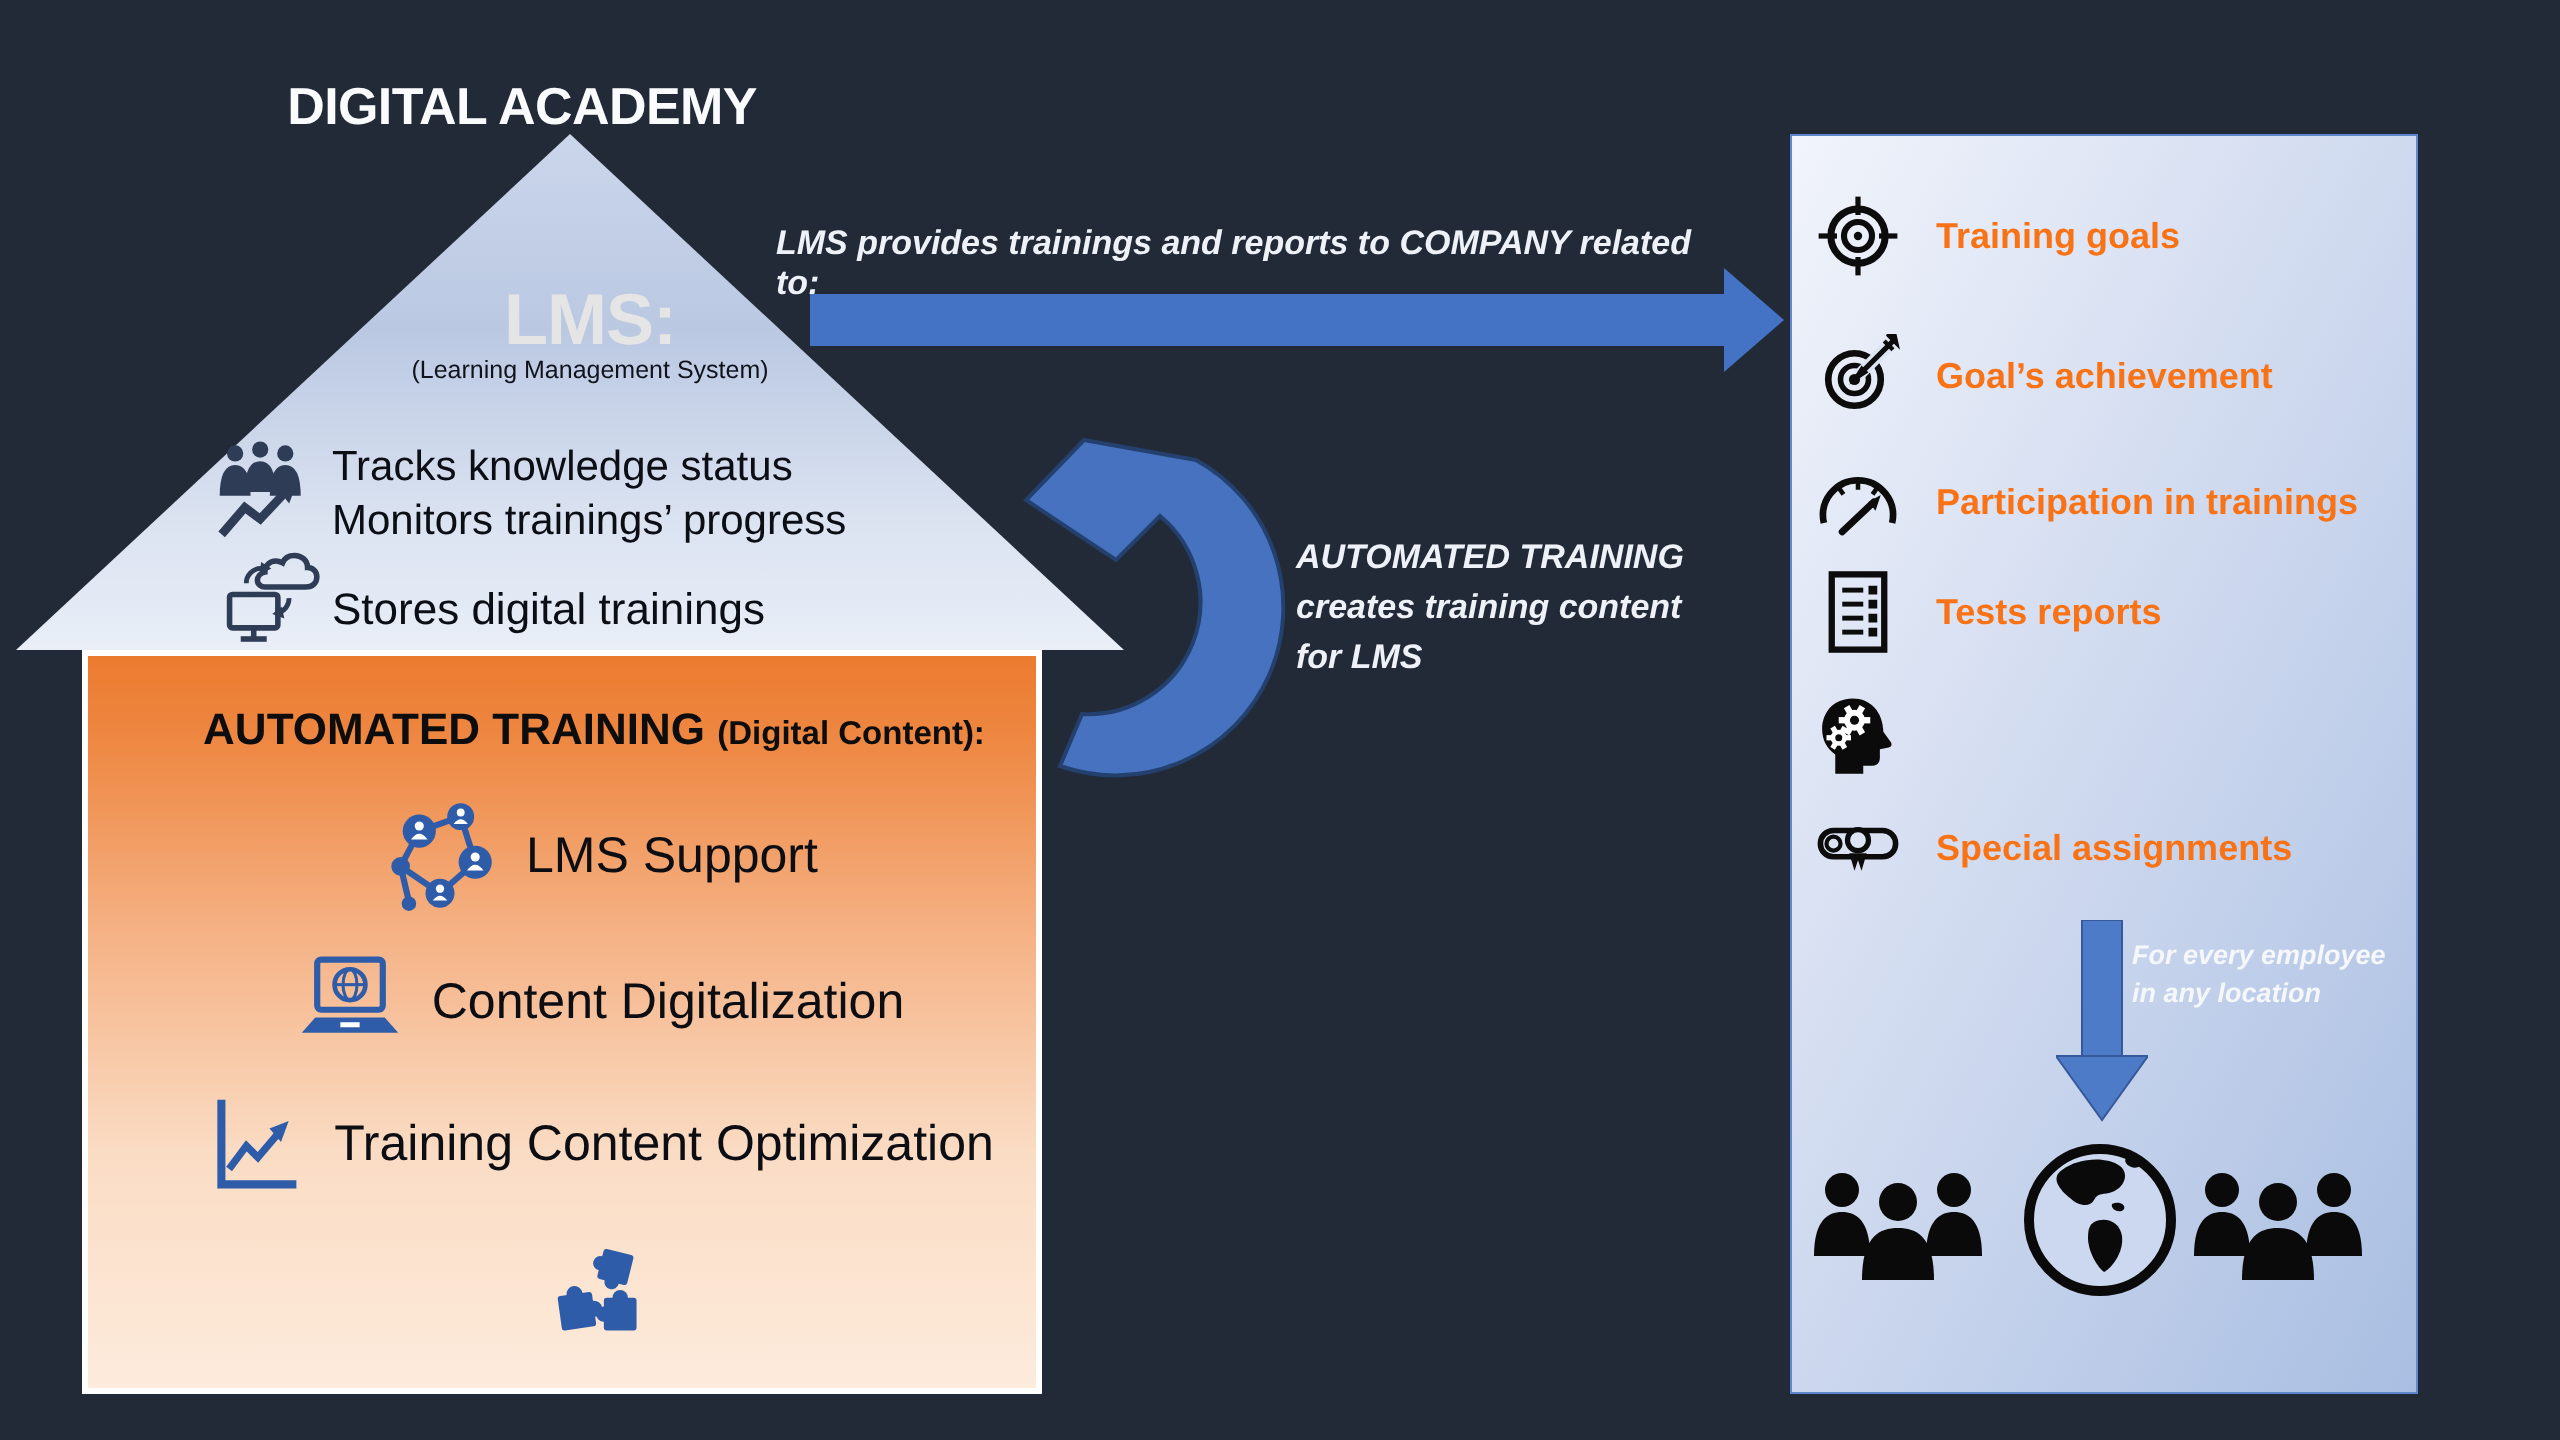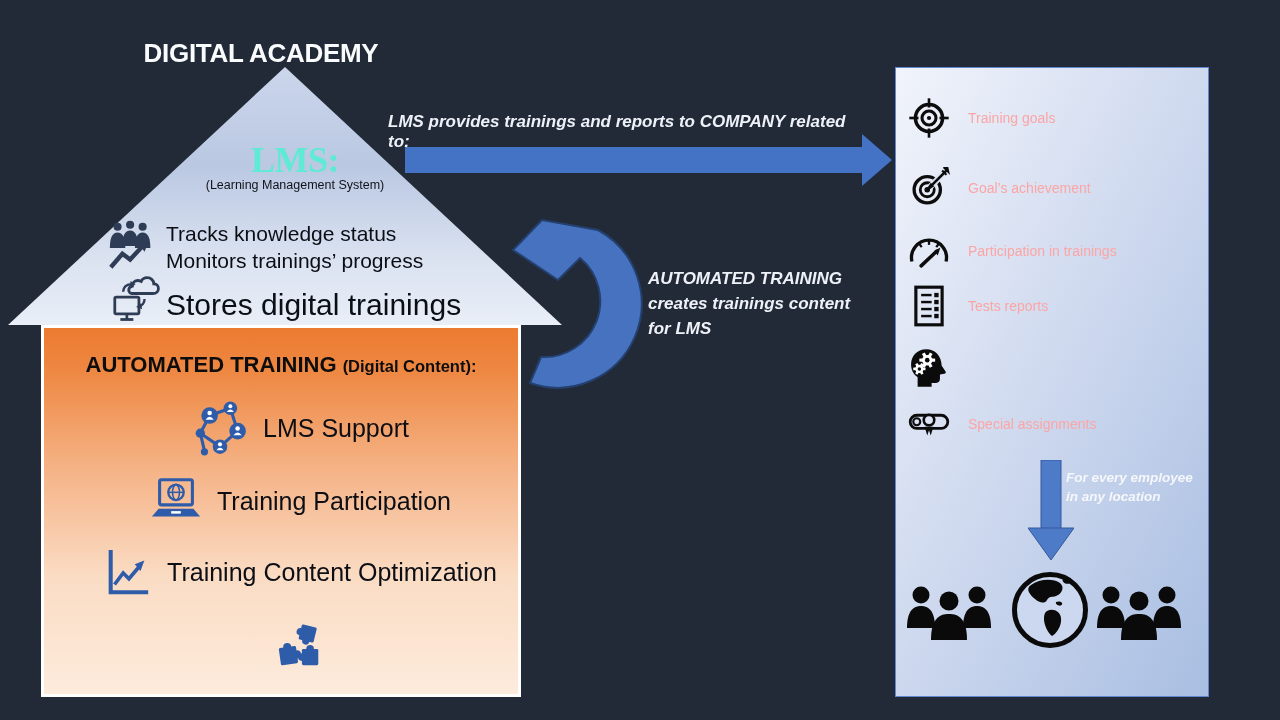--- a/index.html
+++ b/index.html
@@ -3,33 +3,33 @@
 <meta charset="utf-8">
 <style>
   html,body{margin:0;padding:0;background:#11161f;}
   #canvas{position:relative;width:1280px;height:720px;background:#222A37;overflow:hidden;
           font-family:"Liberation Sans",sans-serif;}
   .abs{position:absolute;}
   .wtitle{color:#fafbfd;font-weight:700;text-align:center;}
   .flowtext{color:#eef2f8;font-style:italic;font-weight:600;}
   .roof{clip-path:polygon(50% 0,100% 100%,0 100%);
         background:linear-gradient(180deg,#cbd6eb 0%,#bac8e2 38%,#dbe3f1 75%,#e9eef7 100%);}
-  .lms-h{font-size:36px;font-weight:700;color:#5eead4;text-align:center;letter-spacing:-0.5px;font-family:Liberation Serif, serif;}
+  .lms-h{font-size:36px;font-weight:700;color:#e5e5e5;text-align:center;letter-spacing:-0.5px;}
   .lms-s{font-size:12.5px;color:#10131b;text-align:center;}
   .featline{font-size:21px;color:#0c0e15;line-height:27px;}
   .orangebox{background:linear-gradient(180deg,#EC7B2F 0%,#EE8843 12%,#F5B285 38%,#FADCC4 68%,#FDEBDC 100%);
              border:3px solid #ffffff;}
-  .at-head{font-size:22px;font-weight:700;color:#0d0d0d;text-align:center;white-space:nowrap;}
+  .at-head{font-size:22px;font-weight:700;color:#0d0d0d;text-align:center;white-space:nowrap;padding-left:16px;}
   .at-note{font-size:16.5px;font-weight:700;}
   .svc-row{display:flex;align-items:center;justify-content:center;gap:14px;left:44px;width:512px;}
   .svc-label{font-size:25px;color:#0c0e14;}
   .panel{background:linear-gradient(118deg,#F1F4FB 0%,#D5DEF1 40%,#A9BEE2 100%);
          border:1.5px solid #5f86cf;}
   .co-row{display:flex;align-items:center;gap:18px;left:908px;height:44px;}
-  .co-label{font-size:14px;color:#fca5a5;}
+  .co-label{font-size:18px;color:#f97316;font-weight:bold;}
   .note{font-size:13.5px;font-style:italic;color:#f5f7fa;line-height:19px;font-weight:600;}
   svg{display:block;}
 </style>
 </head>
 <body>
 
 <div id="canvas">
 
   <div class="abs wtitle" style="left:131px;top:38px;width:260px;font-size:26px;letter-spacing:-0.3px;">DIGITAL ACADEMY</div>
 
@@ -62,21 +62,21 @@
       <path d="M26,21 L44,21 C48,21 50,18.5 50,15.5 C50,12.5 47.5,10.5 45,10.5 C45,6.5 41.5,4 38,4 C35,4 32.5,5.5 31.5,8 C30.5,7.5 29.5,7 28,7 C24.5,7 22,9.5 22,13 C19.5,13.5 18,15.5 18,17.5 C18,19.5 20,21 22,21 Z" fill="none" stroke="#2e3d55" stroke-width="3"></path>
       <rect x="3" y="25" width="26" height="18" rx="1.5" fill="none" stroke="#2e3d55" stroke-width="3"></rect>
       <line x1="16" y1="43" x2="16" y2="49" stroke="#2e3d55" stroke-width="3"></line>
       <line x1="9" y1="49" x2="23" y2="49" stroke="#2e3d55" stroke-width="3"></line>
       <path d="M12,19 A8 8 0 0 1 20,11" fill="none" stroke="#2e3d55" stroke-width="2.6"></path>
       <polygon points="20,7.5 25.5,11 19,14.5" fill="#2e3d55"></polygon>
       <path d="M35,27 A8 8 0 0 1 29,35" fill="none" stroke="#2e3d55" stroke-width="2.6"></path>
       <polygon points="26,35.5 32.5,38 31,31.5" fill="#2e3d55"></polygon>
     </svg>
   </div>
-  <div class="abs featline" style="left:166px;top:291px;font-size:30px;">Stores digital trainings</div>
+  <div class="abs featline" style="left:166px;top:291px;font-size:22px;">Stores digital trainings</div>
 
   <div class="abs orangebox" style="left:41px;top:325px;width:474px;height:366px;"></div>
   <div class="abs at-head" style="left:44px;top:352px;width:474px;">
     <span>AUTOMATED TRAINING</span>
     <span class="at-note">(Digital Content):</span>
   </div>
 
   <div class="abs svc-row" style="top:397px;height:62px;">
     <span>
       <svg width="58" height="58" viewBox="0 0 56 56">
@@ -115,21 +115,21 @@
     <span>
       <svg width="54" height="50" viewBox="0 0 56 50">
         <rect x="11" y="3" width="34" height="26" rx="2" fill="none" stroke="#2e5ca9" stroke-width="3.2"></rect>
         <circle cx="28" cy="16" r="8" fill="none" stroke="#2e5ca9" stroke-width="2.4"></circle>
         <ellipse cx="28" cy="16" rx="3.6" ry="8" fill="none" stroke="#2e5ca9" stroke-width="1.6"></ellipse>
         <line x1="20" y1="16" x2="36" y2="16" stroke="#2e5ca9" stroke-width="1.6"></line>
         <polygon points="3,41 53,41 46,33 10,33" fill="#2e5ca9"></polygon>
         <rect x="23" y="35.5" width="10" height="2.6" fill="#ffffff"></rect>
       </svg>
     </span>
-    <span class="svc-label">Training Participation</span>
+    <span class="svc-label">Content Digitalization</span>
   </div>
 
   <div class="abs svc-row" style="top:544px;height:56px;">
     <span>
       <svg width="50" height="54" viewBox="0 0 52 56">
         <path d="M8,5 L8,49 L47,49" fill="none" stroke="#2e5ca9" stroke-width="4.2"></path>
         <polyline points="12,41 21,29 27,35 38,22" fill="none" stroke="#2e5ca9" stroke-width="3.8"></polyline>
         <polygon points="43,16 33,20 39,27" fill="#2e5ca9"></polygon>
       </svg>
     </span>
@@ -165,21 +165,21 @@
     </svg>
   </div>
 
   <div class="abs" style="left:480px;top:218px;">
     <svg width="176" height="176" viewBox="0 0 176 176">
       <path d="M50,165 A84,84 0 0 0 118,12 L62,2 L33,32 L78,62 L100,40 A56,56 0 0 1 61,139 Z" fill="#4672bf" stroke="#24406e" stroke-width="2"></path>
     </svg>
   </div>
   <div class="abs flowtext" style="left:648px;top:266px;width:220px;font-size:17px;line-height:25px;">
     <div>AUTOMATED TRAINING</div>
-    <div>creates trainings content</div>
+    <div>creates training content</div>
     <div>for LMS</div>
   </div>
 
 
   <div class="abs panel" style="left:895px;top:67px;width:312px;height:628px;"></div>
 
   <div class="abs co-row" style="top:96px;">
     <span>
       <svg width="42" height="42" viewBox="0 0 48 48">
         <circle cx="24" cy="24" r="15.5" fill="none" stroke="#0c0c0c" stroke-width="4"></circle>

